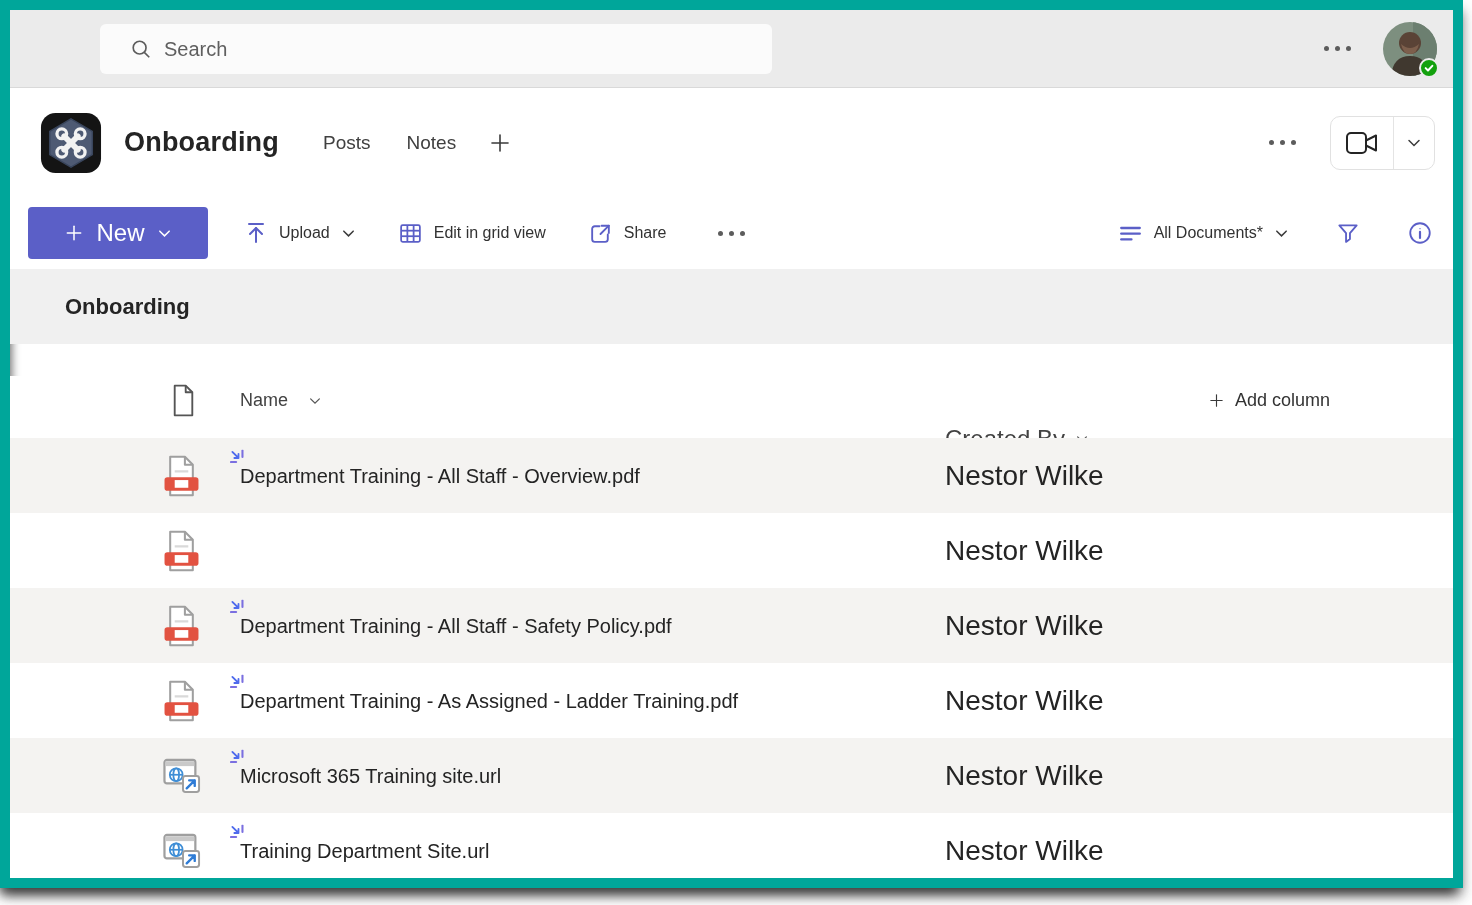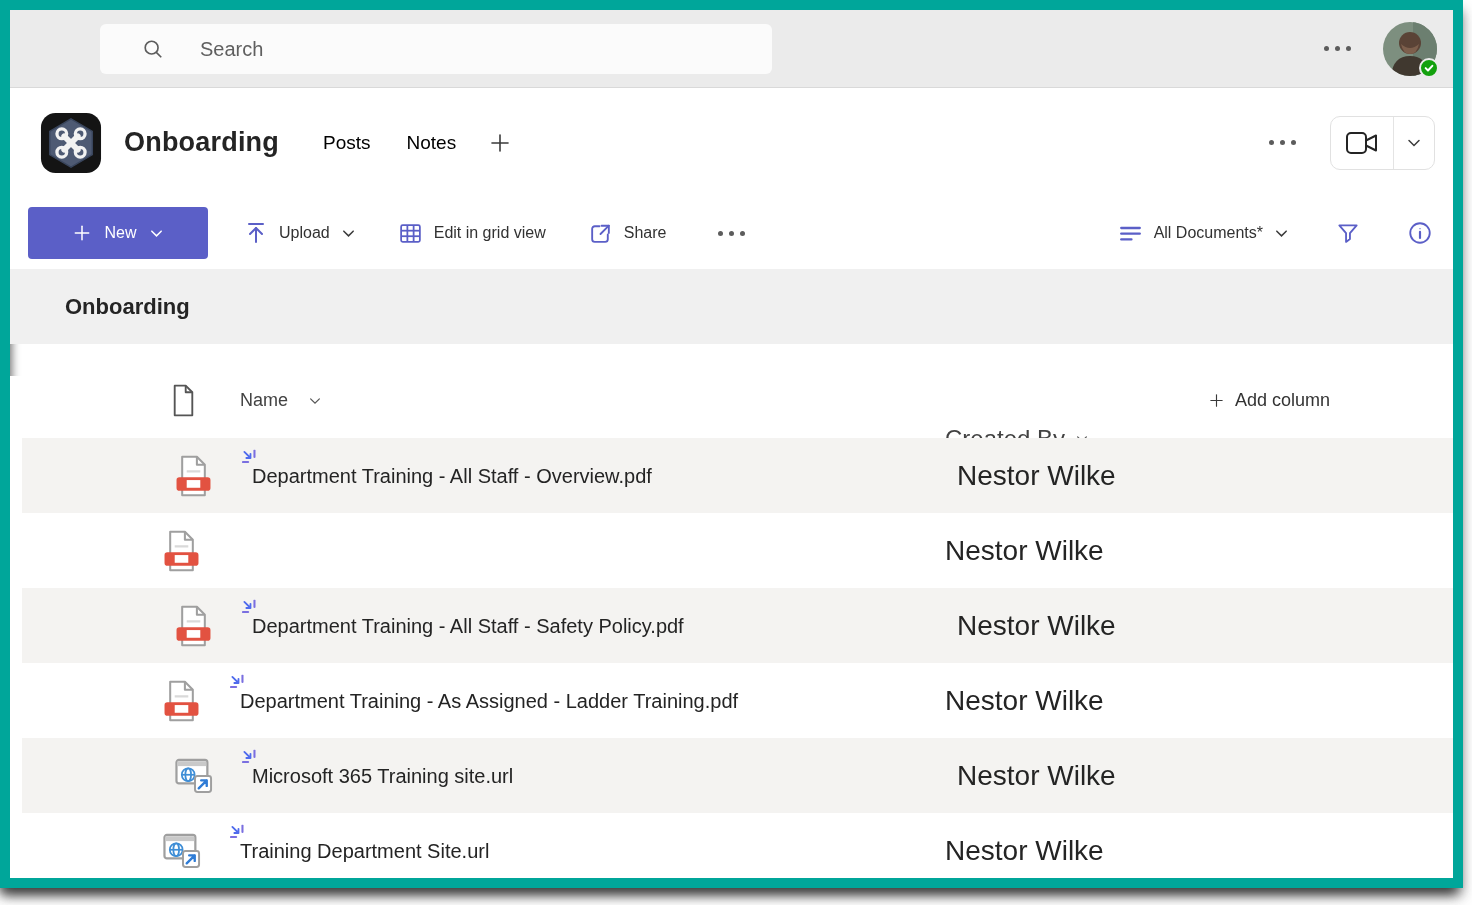--- a/index.html
+++ b/index.html
@@ -9,55 +9,55 @@
   .frame { position:absolute; left:0; top:0; width:1463px; height:888px;
     border:10px solid var(--frame,#00a69a);
     box-shadow: 0 9px 12px -2px rgba(25,25,25,.72), -5px 9px 10px -4px rgba(25,25,25,.5); }
   .content { width:100%; height:100%; background:#fff; overflow:hidden; position:relative;
     box-shadow: inset 7px 0 8px -5px rgba(0,0,0,.55); }
 
   
   .topbar { height:78px; background:#ebebeb; border-bottom:1px solid #d9d9d9;
     display:flex; align-items:center; position:relative; }
   .searchbox { position:absolute; left:90px; top:14px; width:672px; height:50px;
-    background:#fbfbfb; border-radius:6px; display:flex; align-items:center; gap:36px;
-    padding-left:42px; cursor:text; }
+    background:#fbfbfb; border-radius:6px; display:flex; align-items:center; gap:12px;
+    padding-left:30px; cursor:text; }
   .searchbox span { font-size:20px; color:#5f5f5f; }
   .topbar-right { position:absolute; right:16px; display:flex; align-items:center; gap:28px; }
   .dots { display:flex; gap:6px; padding:8px 4px; cursor:pointer; }
   .dots i { width:5px; height:5px; border-radius:50%; background:#5c5c5c; display:block; }
   .avatar { position:relative; width:54px; height:54px; cursor:pointer; }
   .avatar .badge-status { position:absolute; right:-2px; bottom:-2px; width:20px; height:20px;
     background:#13a10e; border-radius:50%; border:2px solid #ebebeb;
     display:flex; align-items:center; justify-content:center; }
 
   
   .channel-header { height:109px; background:#fff; display:flex; align-items:center;
     position:relative; padding-left:30px; }
   .team-icon { width:62px; height:62px; flex:0 0 auto; }
   .channel-title { font-size:27px; font-weight:700; margin-left:22px; letter-spacing:.2px; }
   .tabs { display:flex; align-items:stretch; height:100%; margin-left:26px; }
   .tab { position:relative; display:flex; align-items:center; gap:8px; padding:0 18px;
-    font-size:19px; color:#000000; cursor:pointer; }
+    font-size:19px; color:#404040; cursor:pointer; }
   .tab.active { font-weight:700; color:#242424; }
   .tab .underline { position:absolute; left:12px; right:12px; bottom:0; height:4px;
     border-radius:3px; background:var(--accent,#5b5fc7); }
   .tab-add { display:flex; align-items:center; padding:0 14px; cursor:pointer; }
   .header-right { position:absolute; right:18px; display:flex; align-items:center; gap:30px; }
   .call-split { display:flex; align-items:stretch; height:54px; background:#fff;
     border:1px solid #e1e1e1; border-radius:10px; overflow:hidden; }
   .call-main { display:flex; align-items:center; padding:0 14px; cursor:pointer; }
   .call-divider { width:1px; background:#e4e4e4; }
   .call-caret { display:flex; align-items:center; padding:0 12px; cursor:pointer; }
 
   
   .toolbar { height:72px; background:#fff; display:flex; align-items:center;
     position:relative; padding-left:18px; }
   .btn-new { height:52px; width:180px; border:none; border-radius:4px;
-    background:var(--accent,#5b5fc7); color:#fff; font-size:16px;
+    background:var(--accent,#5b5fc7); color:#fff; font-size:24px;
     display:flex; align-items:center; justify-content:center; gap:12px; cursor:pointer;
     font-family:inherit; }
   .tb-item { display:flex; align-items:center; gap:11px; font-size:16px; color:#323232;
     cursor:pointer; }
   .tb-item + .tb-item { margin-left:42px; }
   .tb-upload { margin-left:36px; }
   .toolbar .dots { margin-left:48px; }
   .toolbar-right { position:absolute; right:20px; display:flex; align-items:center; gap:46px; }
 
   
@@ -69,21 +69,21 @@
   .list-header { height:62px; margin-top:32px; position:relative; }
   .lh-doc { position:absolute; left:160px; top:8px; }
   .lh-name { position:absolute; left:230px; top:14px; display:flex; align-items:center; gap:20px;
     font-size:18px; color:#424242; cursor:pointer; }
   .lh-created { position:absolute; left:935px; top:14px; display:flex; align-items:center; gap:10px;
     font-size:24px; color:#424242; cursor:pointer;margin-top:35px; }
   .lh-add { position:absolute; left:1198px; top:14px; display:flex; align-items:center; gap:10px;
     font-size:18px; color:#333; cursor:pointer; }
 
   .row { position:relative; height:75px; }
-  .row.odd { background:#f4f3f1;margin-left:12px; }
+  .row.odd { background:#f4f3f1; }
   .row.even { background:#ffffff; }
   .file-icon { position:absolute; left:152px; top:50%; transform:translateY(-50%); }
   .name-wrap { position:absolute; left:230px; top:50%; transform:translateY(-50%); }
   .badge { position:absolute; left:-10px; top:-15px; }
   .fname { font-size:20px; color:#242424; cursor:pointer; white-space:nowrap; }
   .fcreator { position:absolute; left:935px; top:50%; transform:translateY(-50%);
     font-size:28px; color:#242424; white-space:nowrap; }
 
   svg { display:block; }
 </style>

